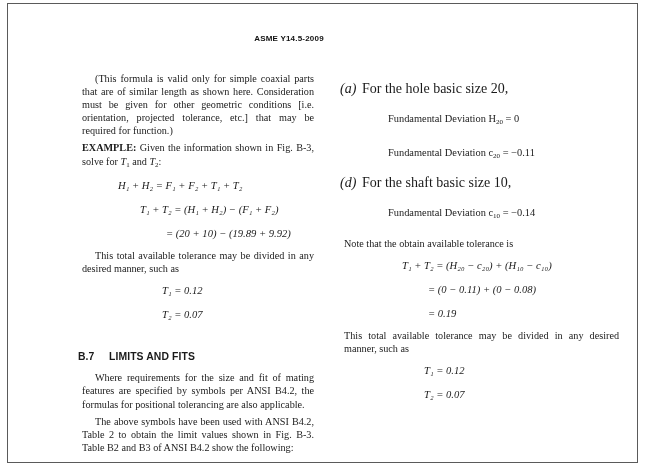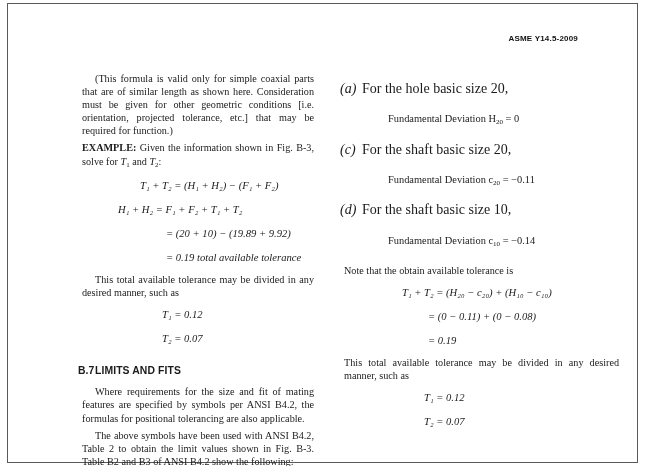--- a/index.html
+++ b/index.html
@@ -25,21 +25,21 @@
     height: 460px;
     border: 1px solid #5a5a5a;
     box-sizing: border-box;
     pointer-events: none;
   }
   #running-head {
     position: absolute;
     top: 34px;
     left: 0;
     width: 578px;
-    text-align: right;
+    text-align: center;
     font-family: "Liberation Sans", "DejaVu Sans", sans-serif;
     font-weight: bold;
     font-size: 8px;
     letter-spacing: 0.2px;
     color: #111;
   }
   #columns {
     position: absolute;
     top: 68px;
     left: 0;
@@ -104,21 +104,22 @@
   .sec-head {
     font-family: "Liberation Sans", "DejaVu Sans", sans-serif;
     font-weight: bold;
     font-size: 10.4px;
     margin-top: 20px;
     margin-bottom: 9px;
     letter-spacing: 0.1px;
   }
   .sec-num {
     display: inline-block;
-    width: 17px;
+    width: 31px;
+    margin-top: 10px;
   }
   strong.lead {
     font-weight: bold;
   }
   .listitem {
     font-size: 14px;
     line-height: 13.1px;
     margin-bottom: 0;
     padding-left: 22px;
     text-indent: -22px;
@@ -154,24 +155,23 @@
 
   <div id="columns">
 
     <div class="col col-left">
 
       <p class="body">(This formula is valid only for simple coaxial parts that are of similar length as shown here. Consideration must be given for other geometric conditions [i.e. orientation, projected tolerance, etc.] that may be required for function.)</p>
 
       <p class="body noindent gap-para"><strong class="lead">EXAMPLE:</strong><span> Given the information shown in Fig. B-3, solve for </span><span class="mathvar">T</span><sub>1</sub><span> and </span><span class="mathvar">T</span><sub>2</sub><span>:</span></p>
 
       <div class="eqblock">
+        <div class="eqline eq-indent-1 mathvar">H₁ + H₂ = F₁ + F₂ + T₁ + T₂</div>
         <div class="eqline eq-indent-3 mathvar">T₁ + T₂ = (H₁ + H₂) − (F₁ + F₂)</div>
-        <div class="eqline eq-indent-1 mathvar">H₁ + H₂ = F₁ + F₂ + T₁ + T₂</div>
         <div class="eqline eq-indent-4 mathvar">= (20 + 10) − (19.89 + 9.92)</div>
-        <div class="eqline eq-indent-4 mathvar">= 0.19 total available tolerance</div>
       </div>
 
       <p class="body">This total available tolerance may be divided in any desired manner, such as</p>
 
       <div class="eqblock">
         <div class="eqline eq-indent-2 mathvar">T₁ = 0.12</div>
         <div class="eqline eq-indent-2 mathvar">T₂ = 0.07</div>
       </div>
 
       <div class="sec-head"><span class="sec-num">B.7</span><span>LIMITS AND FITS</span></div>
@@ -184,21 +184,20 @@
 
     <div class="col col-right">
 
       <div>
         <p class="listitem"><span class="letter">(a)</span><span>For the hole basic size 20,</span></p>
         <div class="deviation"><span>Fundamental Deviation H</span><sub>20</sub><span> = 0</span></div>
       </div>
 
 
       <div>
-        <p class="listitem"><span class="letter">(c)</span><span>For the shaft basic size 20,</span></p>
         <div class="deviation"><span>Fundamental Deviation c</span><sub>20</sub><span> = −0.11</span></div>
       </div>
 
       <div>
         <p class="listitem"><span class="letter">(d)</span><span>For the shaft basic size 10,</span></p>
         <div class="deviation"><span>Fundamental Deviation c</span><sub>10</sub><span> = −0.14</span></div>
       </div>
 
       <p class="body noindent note-line">Note that the obtain available tolerance is</p>
 

